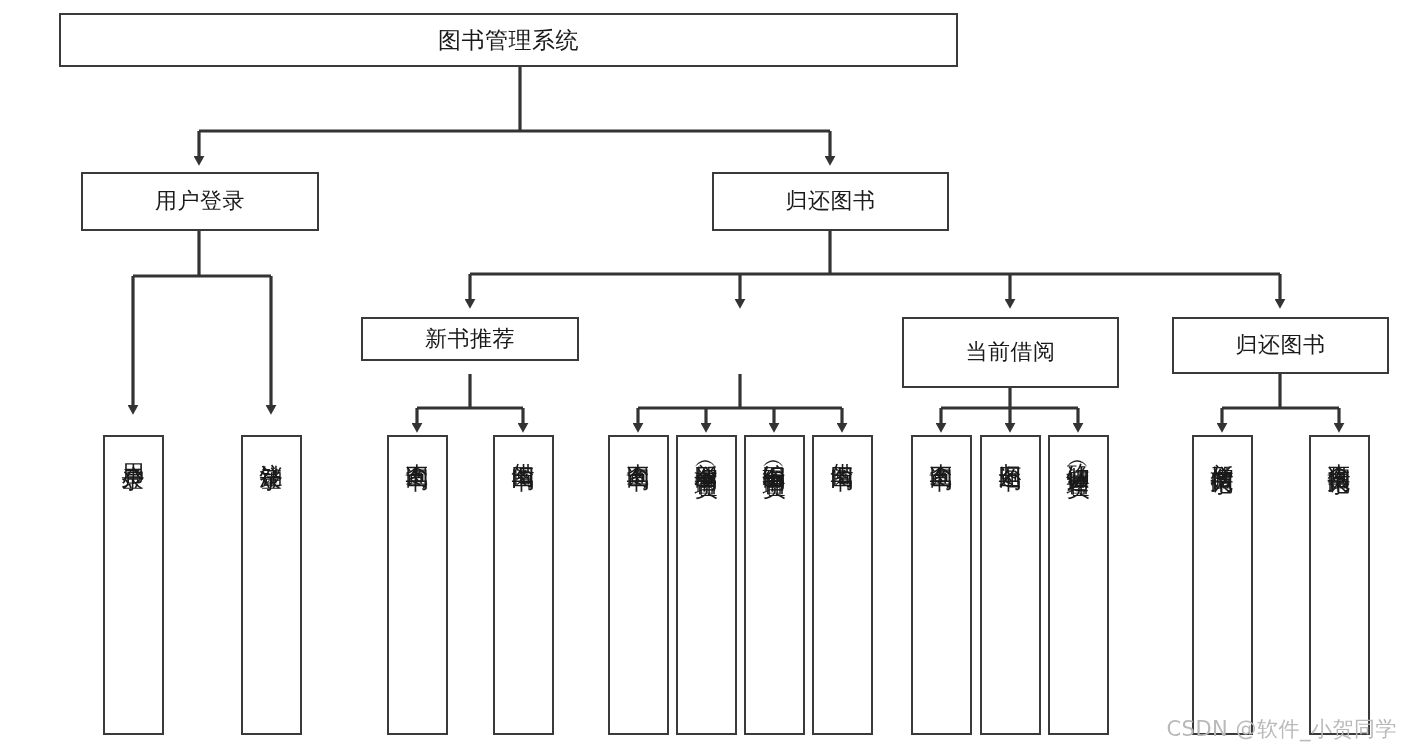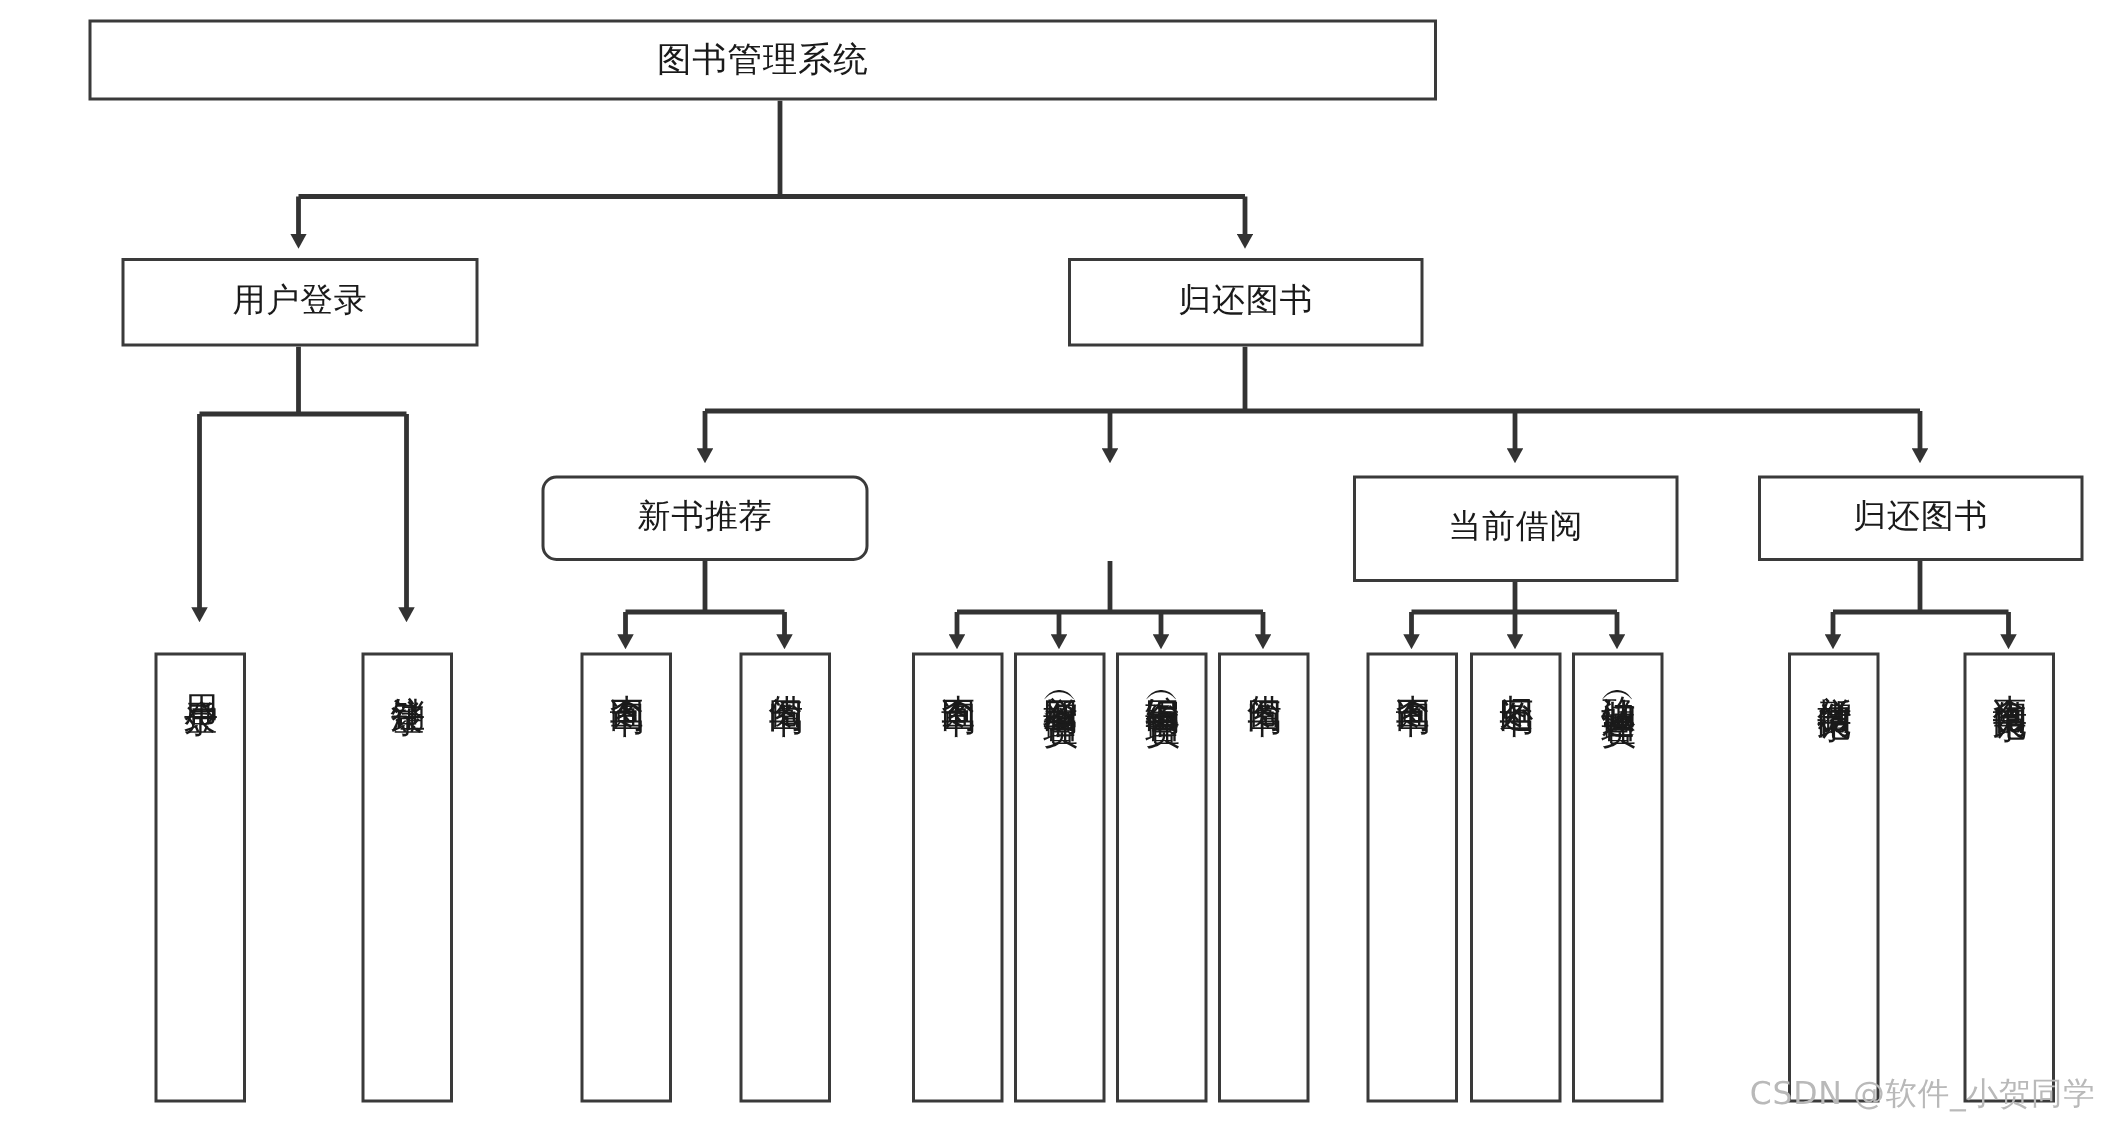--- a/index.html
+++ b/index.html
@@ -130,21 +130,21 @@
     <span class="lbl">图书管理系统</span>
   </div>
 
   <div class="node horiz" style="left:81px;top:172px;width:238px;height:59px;">
     <span class="lbl">用户登录</span>
   </div>
   <div class="node horiz" style="left:712px;top:172px;width:237px;height:59px;">
     <span class="lbl">归还图书</span>
   </div>
 
-  <div class="node horiz" style="left:361px;top:317px;width:218px;height:57px;border-radius:10px;">
+  <div class="node horiz" style="left:361px;top:317px;width:218px;height:44px;">
     <span class="lbl">新书推荐</span>
   </div>
   <div class="node horiz" style="left:902px;top:317px;width:217px;height:71px;">
     <span class="lbl">当前借阅</span>
   </div>
   <div class="node horiz" style="left:1172px;top:317px;width:217px;height:57px;">
     <span class="lbl">归还图书</span>
   </div>
 
   <div class="node vert" style="left:103px;top:435px;width:61px;height:300px;">

